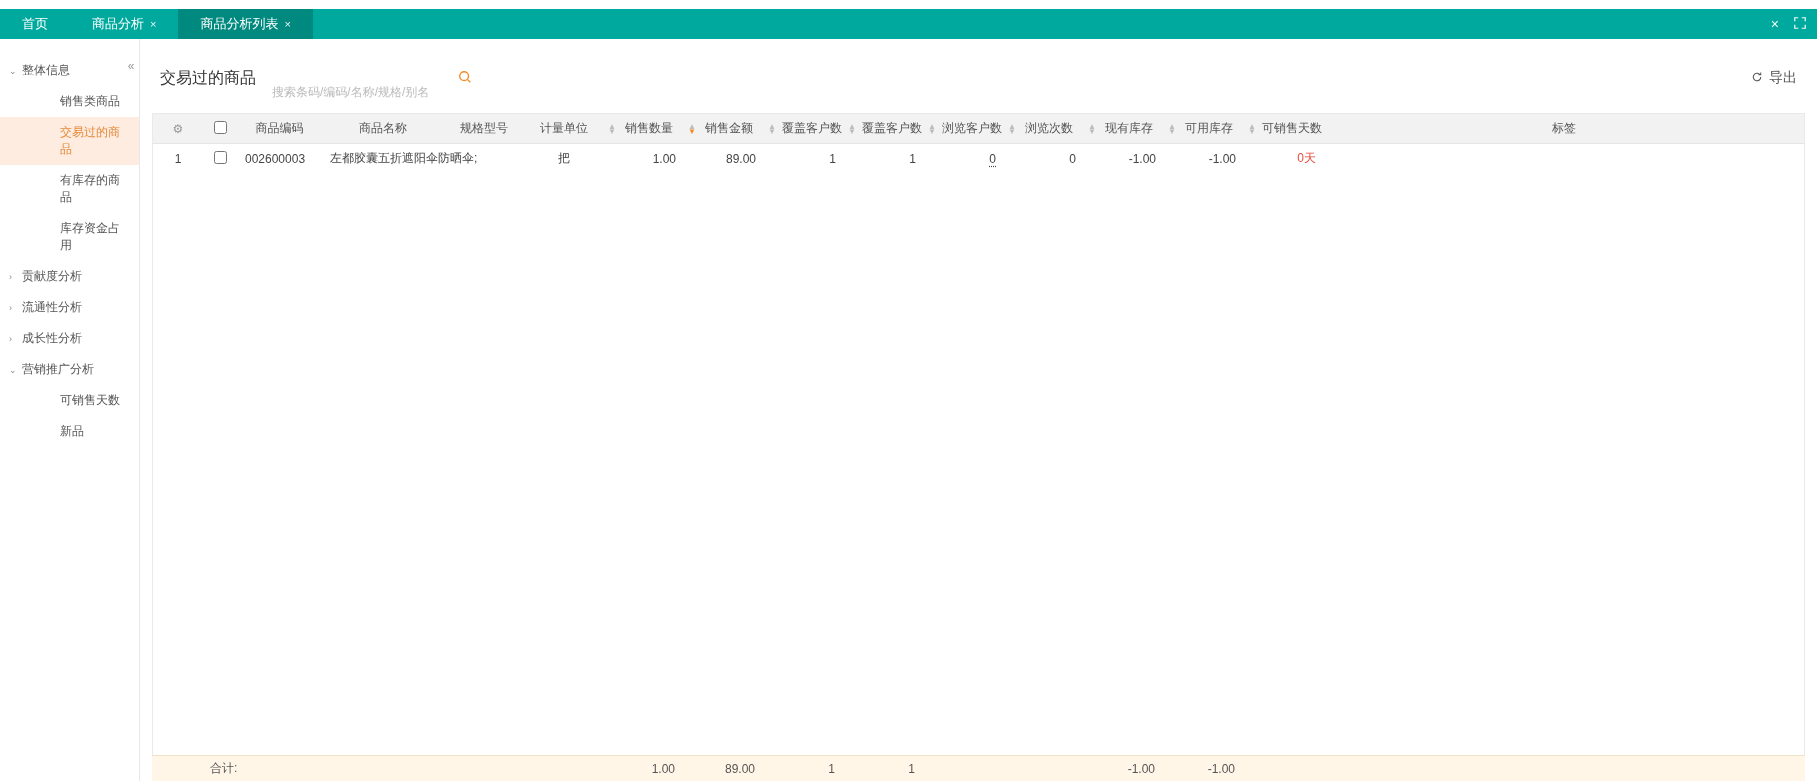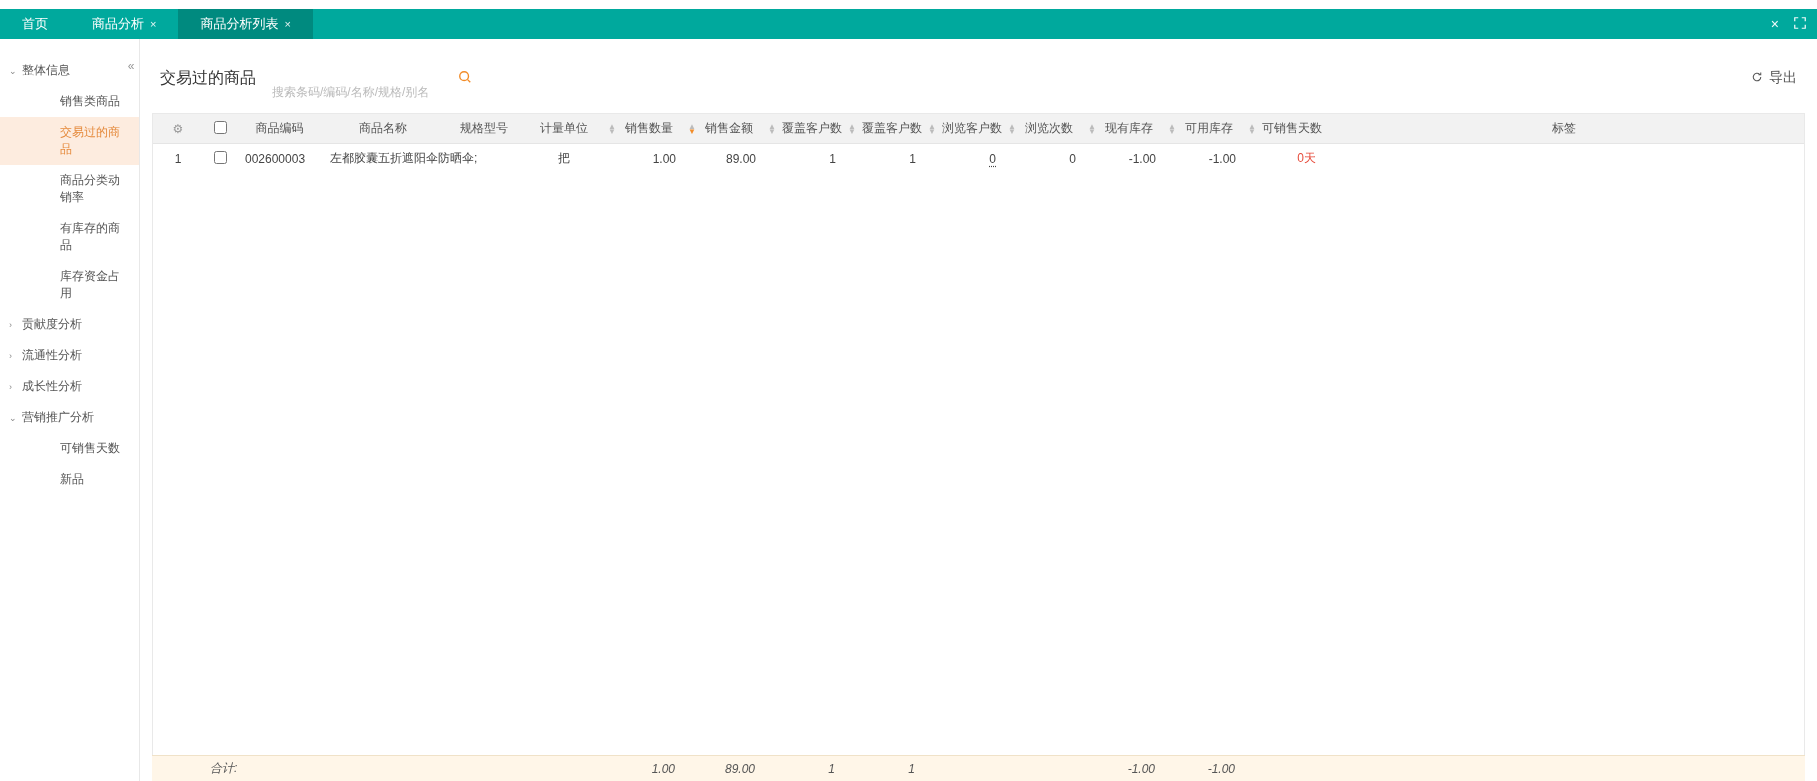--- a/index.html
+++ b/index.html
@@ -52,21 +52,21 @@
 tbody td { padding: 6px 8px; font-size: 12px; color: #444; border-bottom: 0; white-space: nowrap; }
 .num { text-align: right; }
 .ctr { text-align: center; }
 .gear { color: #999; cursor: pointer; }
 .chk { }
 .red { color: #e74c3c; margin-top: 43px; }
 .dotted-underline { text-decoration: underline dotted; text-underline-offset: 3px; cursor: pointer; }
 
 
 .footer-row { background: #fff6e8; border-top: 1px solid #f0e2c8; display: flex; align-items: center; height: 26px; font-size: 12px; color: #555; }
-.footer-row .cell { padding: 0 8px; white-space: nowrap; font-style: italic; }
+.footer-row .cell { padding: 0 8px; white-space: nowrap; }
 .footer-row .num { text-align: right; }
 
 
 .c-idx   { width: 50px; }
 .c-chk   { width: 34px; }
 .c-code  { width: 85px; }
 .c-name  { width: 122px; }
 .c-spec  { width: 80px; }
 .c-unit  { width: 80px; }
 .c-qty   { width: 80px; }
@@ -113,21 +113,20 @@
   <div class="sidebar">
     <div class="collapse-btn">«</div>
 
     <div class="side-group">
       <div class="side-group-header">
         <span class="chev">⌄</span>
         <span>整体信息</span>
       </div>
       <div class="side-item"><span>销售类商品</span></div>
       <div class="side-item active"><span>交易过的商品</span></div>
-      <div class="side-item"><span>商品分类动销率</span></div>
       <div class="side-item"><span>有库存的商品</span></div>
       <div class="side-item"><span>库存资金占用</span></div>
     </div>
 
     <div class="side-group">
       <div class="side-group-header">
         <span class="chev">›</span>
         <span>贡献度分析</span>
       </div>
     </div>

